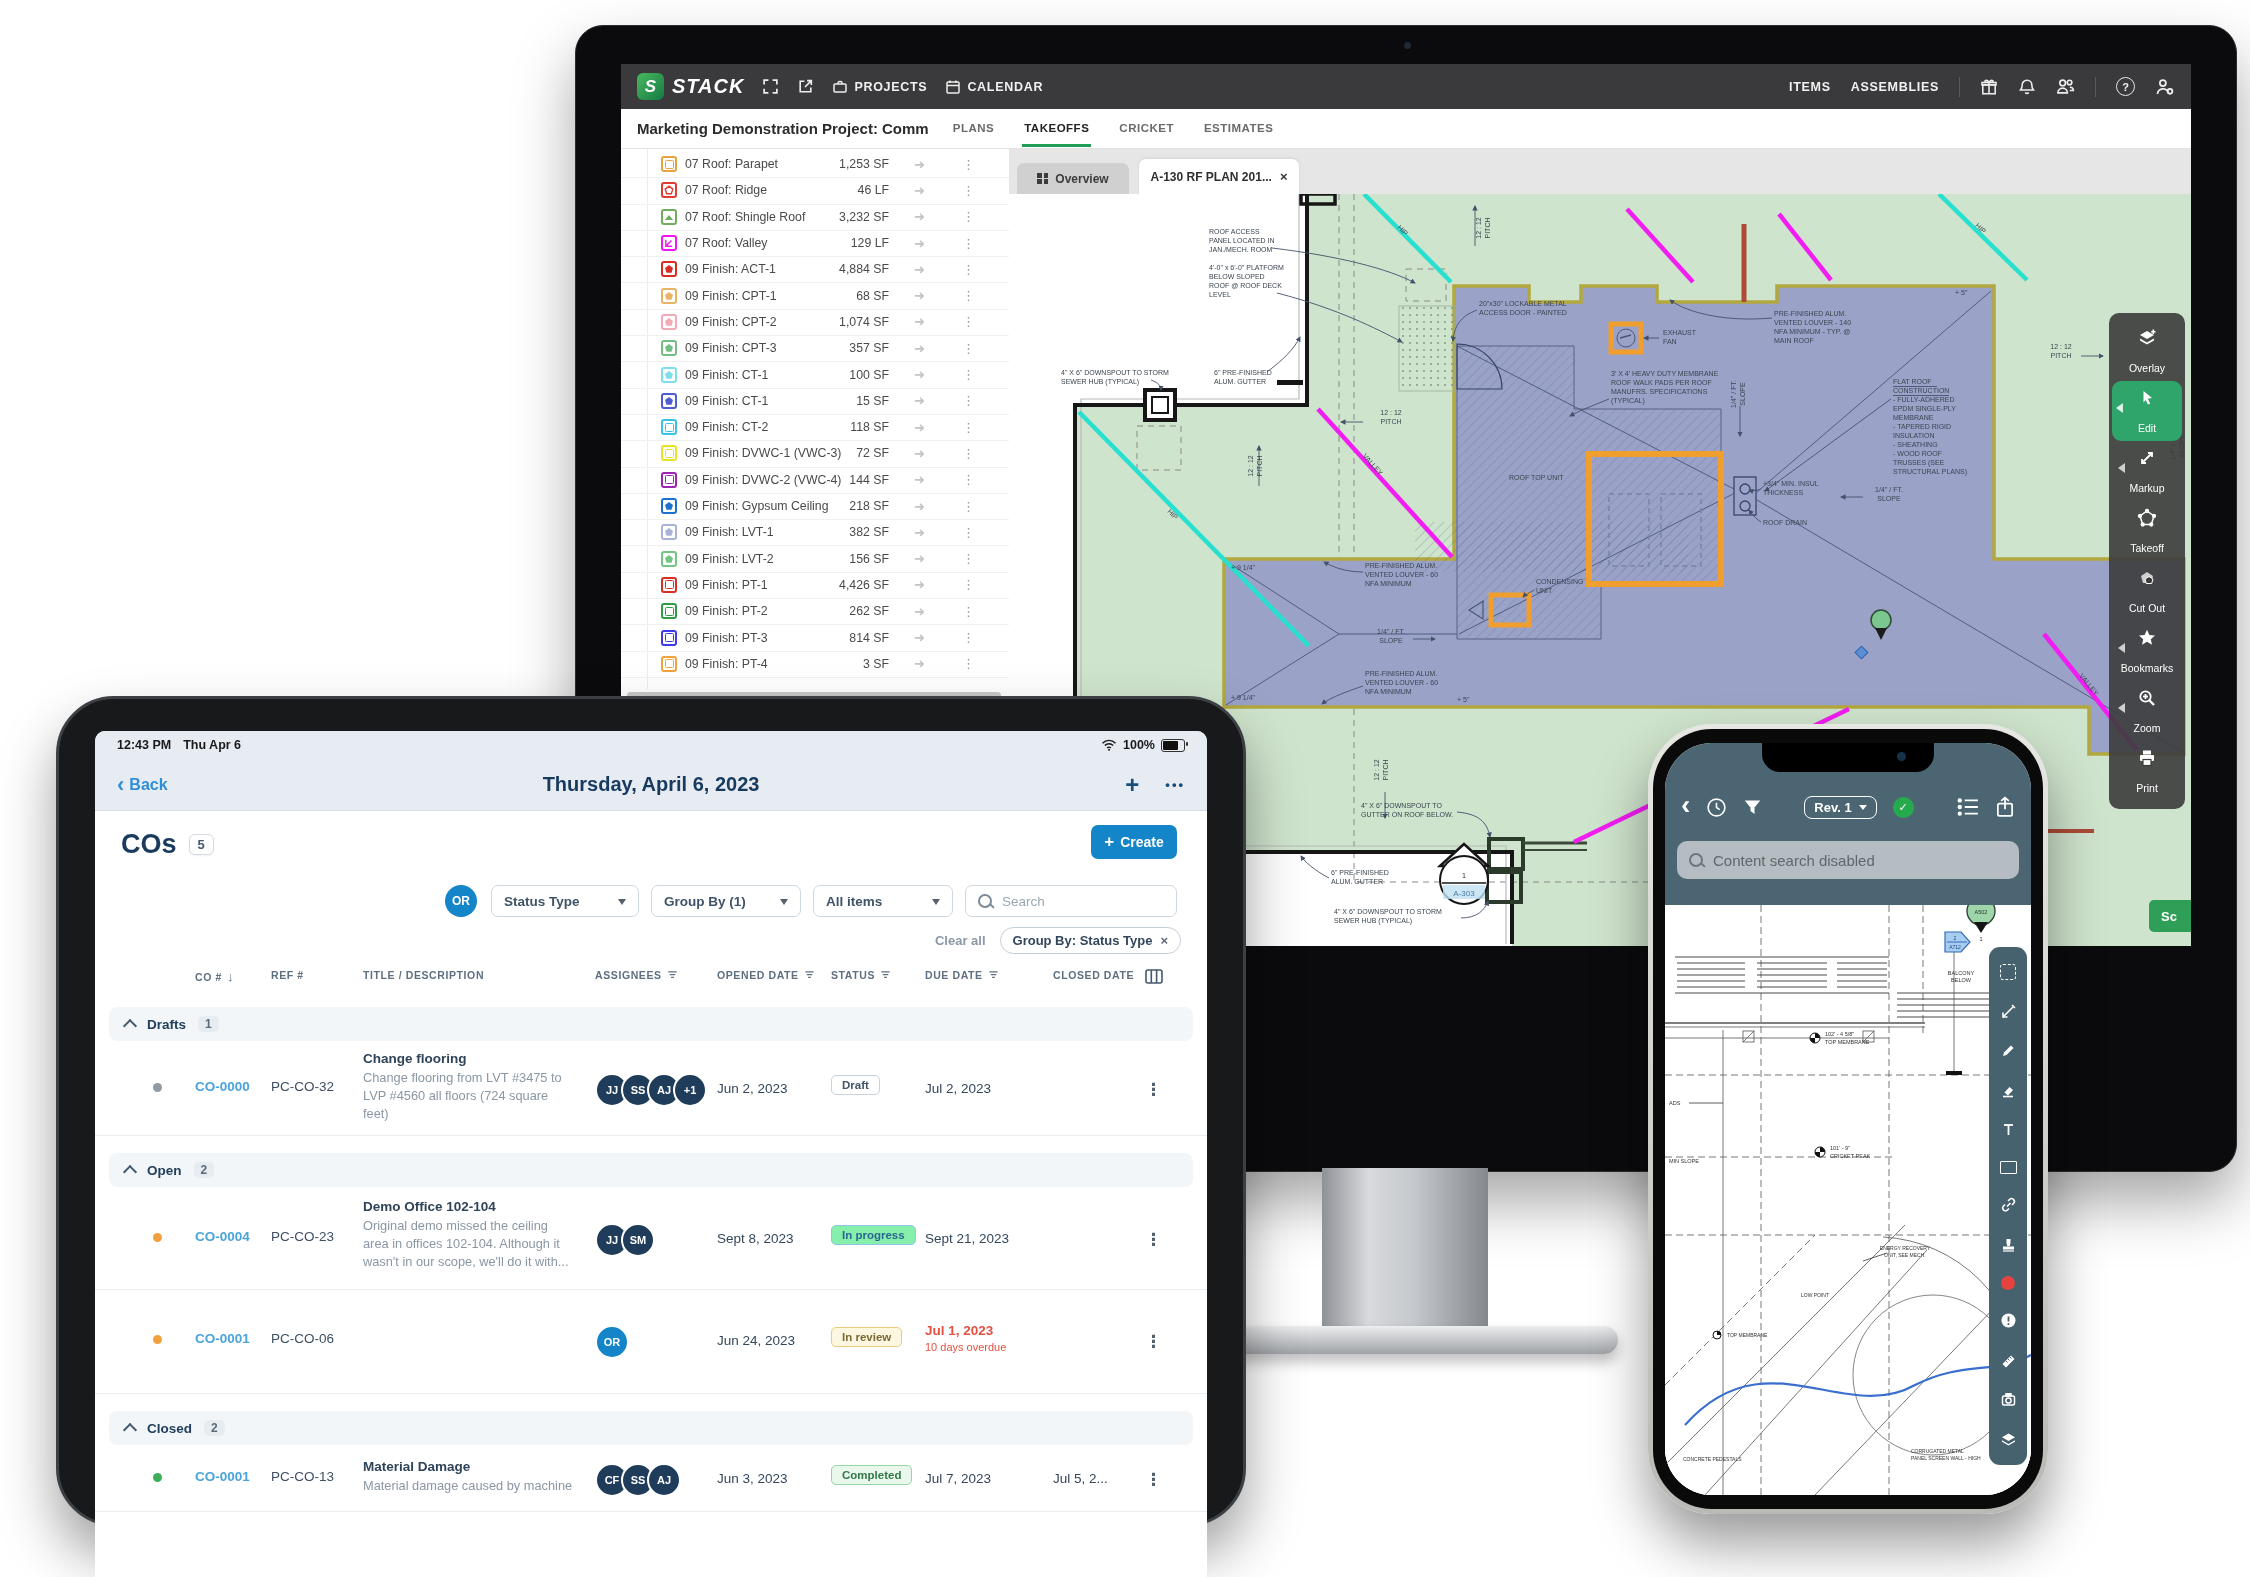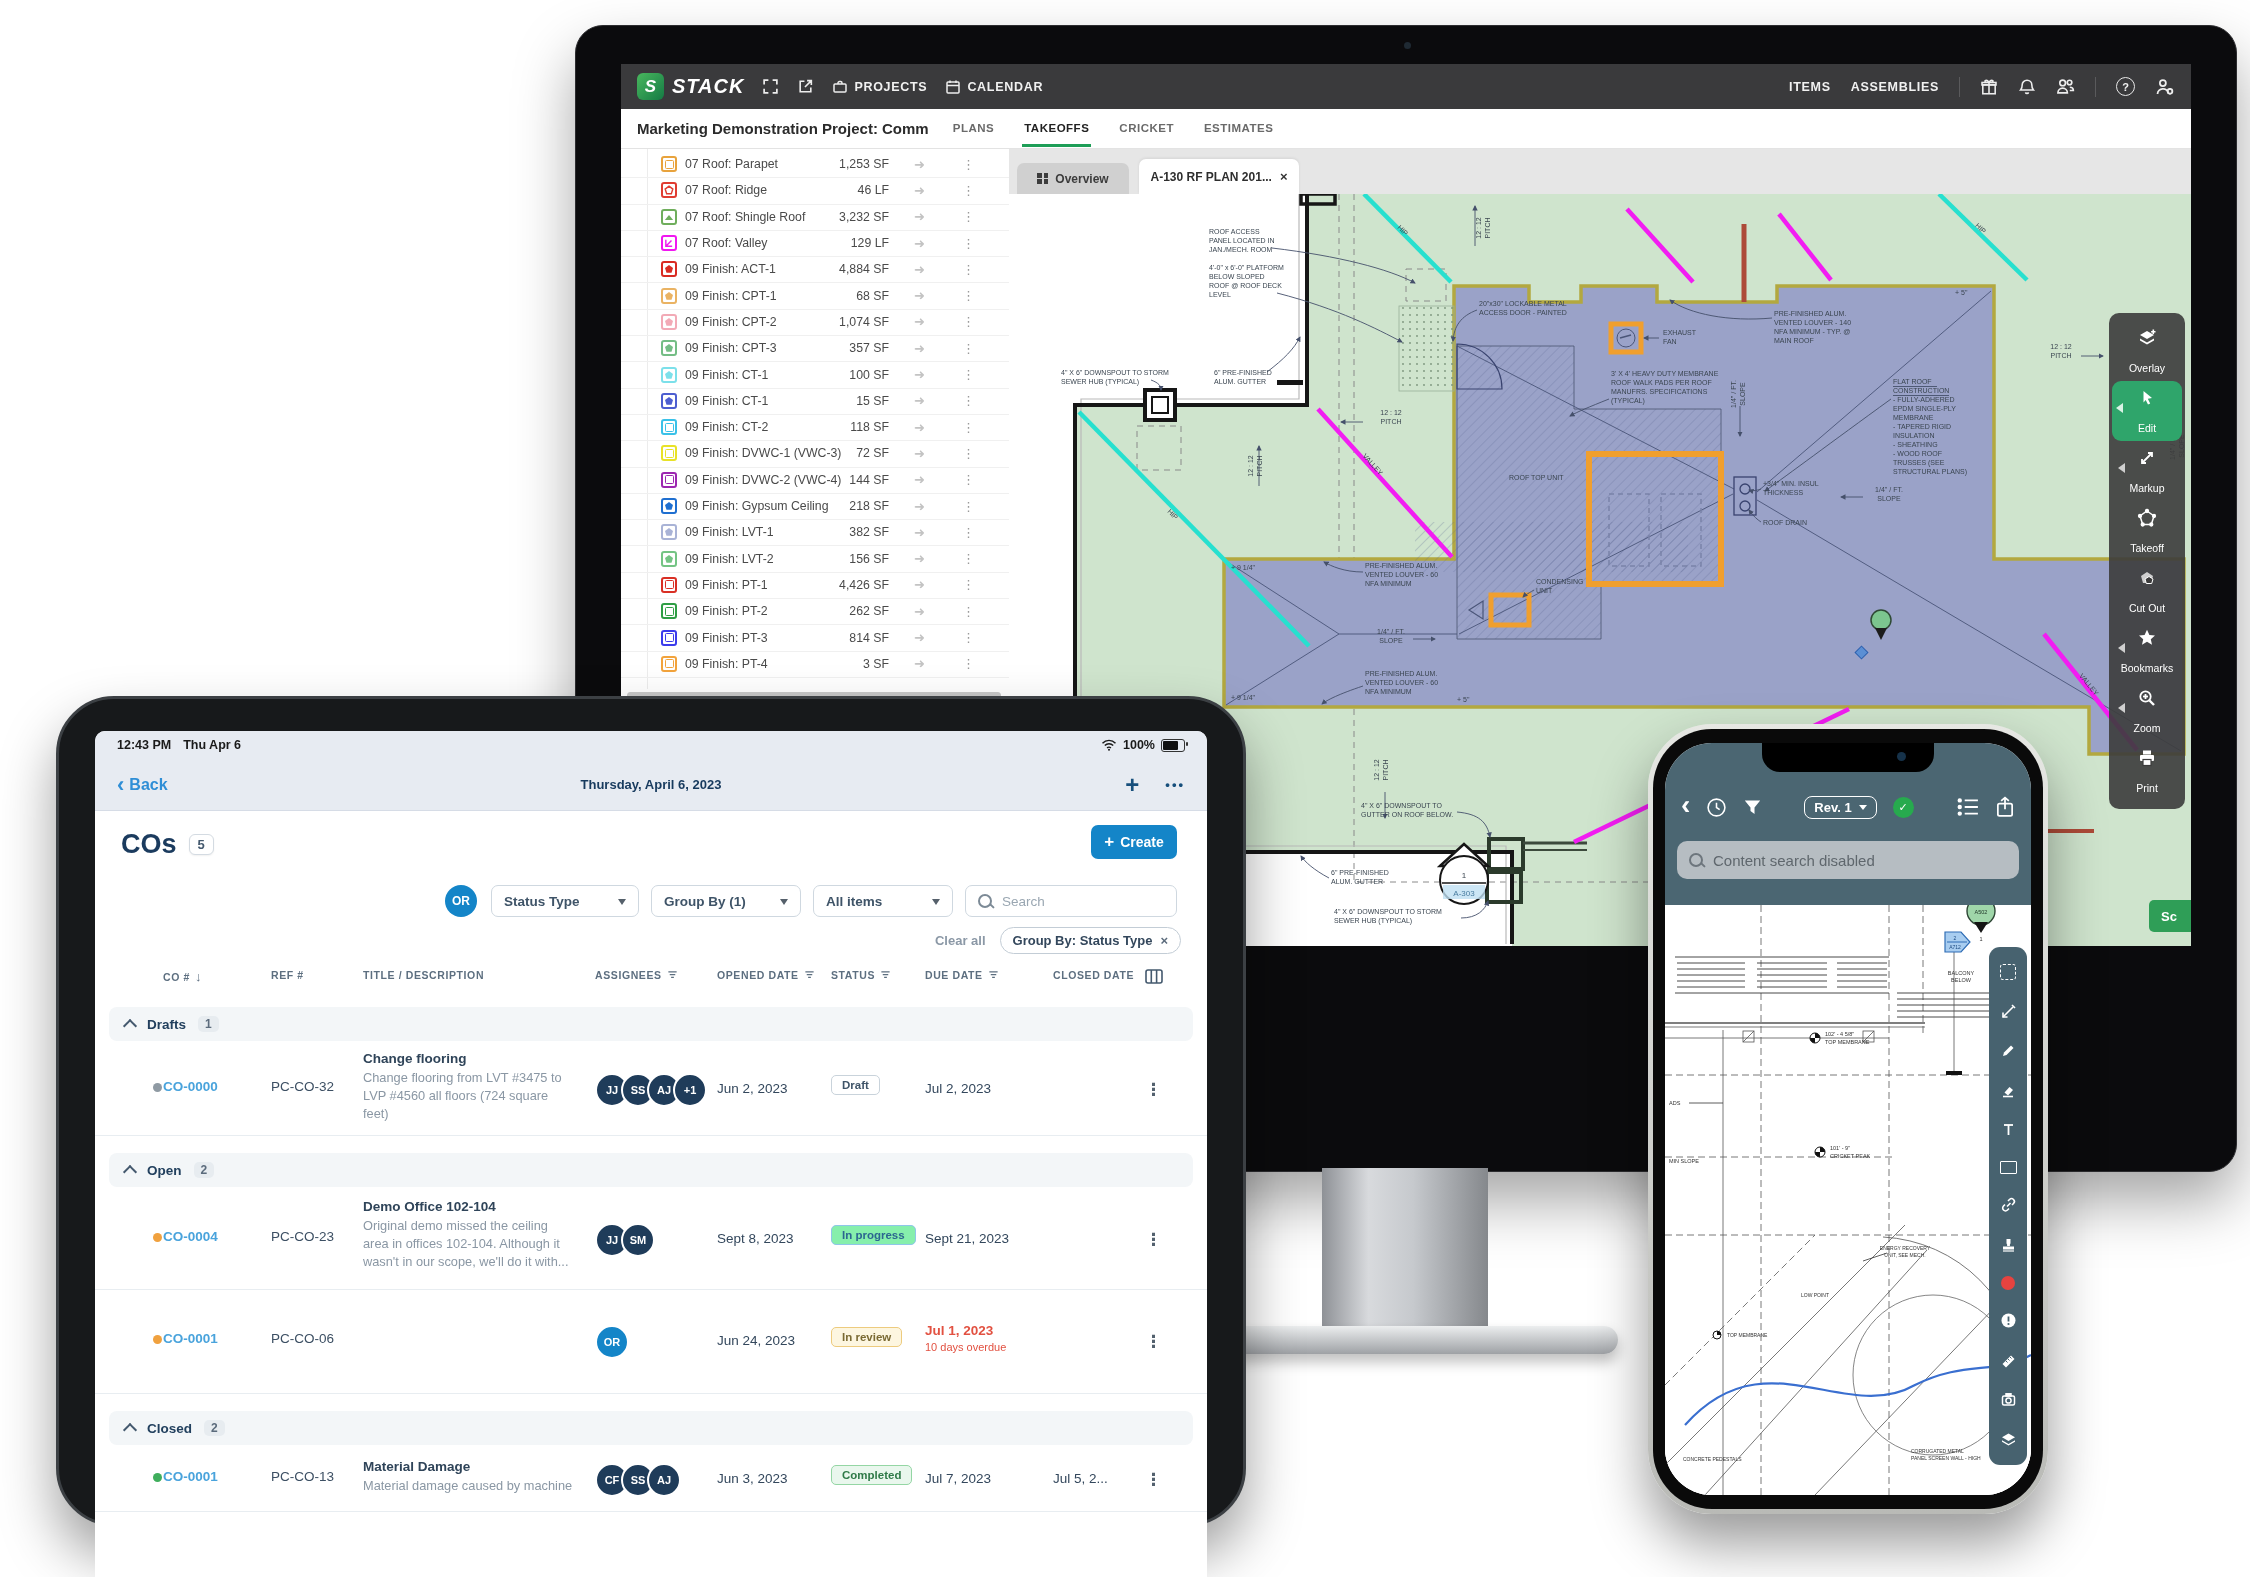--- a/index.html
+++ b/index.html
@@ -76,21 +76,21 @@
   .tab-screen{position:absolute;left:36px;top:32px;width:1112px;height:888px;background:#fff;border-radius:10px;overflow:hidden;}
   .t-status{position:absolute;left:0;top:0;width:100%;height:28px;background:#e7ebf2;display:flex;align-items:center;
       padding:0 22px;box-sizing:border-box;font-size:12.5px;font-weight:700;color:#1a1a1a;gap:12px;}
   .t-statR{margin-left:auto;display:flex;align-items:center;gap:6px;font-weight:700;}
   .batt{width:22px;height:11px;border:1.5px solid #333;border-radius:3px;position:relative;}
   .batt i{position:absolute;left:1px;top:1px;bottom:1px;width:15px;background:#111;border-radius:1px;}
   .batt:after{content:"";position:absolute;right:-4px;top:2.5px;width:2.5px;height:4px;background:#333;border-radius:1px;}
   .t-nav{position:absolute;left:0;top:28px;width:100%;height:52px;background:#e7ebf2;border-bottom:1px solid #d6dce6;
       display:flex;align-items:center;padding:0 22px;box-sizing:border-box;}
   .t-back{color:#2f8ed6;font-size:16px;font-weight:600;display:flex;align-items:center;gap:5px;}
-  .t-navtitle{position:absolute;left:0;right:0;text-align:center;font-size:13px;font-weight:700;color:#173a5e;}
+  .t-navtitle{position:absolute;left:0;right:0;text-align:center;font-size:20px;font-weight:700;color:#173a5e;}
   .t-navR{margin-left:auto;display:flex;align-items:center;gap:26px;color:#1c5f8e;z-index:2;}
   .t-plus{font-size:24px;font-weight:600;color:#174f7c;}
   .t-more{font-size:13px;letter-spacing:2px;color:#174f7c;font-weight:800;}
   .t-body{position:absolute;left:0;top:80px;width:100%;bottom:0;background:#fff;}
   .cos-title{position:absolute;left:26px;top:18px;font-size:27px;font-weight:700;color:#1b3b5e;display:flex;align-items:center;gap:12px;}
   .cnt-chip{font-size:13px;font-weight:700;color:#44596e;border:1px solid #d4dbe2;border-radius:6px;padding:2px 8px;background:#fff;box-shadow:0 1px 2px rgba(0,0,0,.06);}
   .create-btn{position:absolute;left:996px;top:14px;width:86px;height:34px;background:#1485c8;border-radius:7px;color:#fff;
       display:flex;align-items:center;justify-content:center;gap:6px;font-size:14px;font-weight:700;}
   .frow{position:absolute;top:74px;left:0;width:100%;height:34px;}
   .avatar{width:32px;height:32px;border-radius:50%;background:#1485c8;color:#fff;display:flex;align-items:center;
@@ -106,21 +106,21 @@
       display:flex;gap:8px;align-items:center;background:#fff;}
   .thead{position:absolute;top:158px;left:0;width:100%;height:26px;font-size:10.5px;font-weight:700;color:#5d6f80;letter-spacing:.6px;}
   .cx{position:absolute;top:0;display:flex;align-items:center;gap:5px;white-space:nowrap;}
   .funnel{width:11px;height:11px;}
   .gband{position:absolute;left:14px;right:14px;height:34px;background:#f3f6f8;border-radius:8px;display:flex;
       align-items:center;gap:12px;padding:0 16px;box-sizing:border-box;}
   .chev{width:8px;height:8px;border-left:2.2px solid #44596e;border-top:2.2px solid #44596e;transform:rotate(45deg);margin-top:4px;}
   .gname{font-size:13.5px;font-weight:700;color:#22405e;}
   .gcnt{font-size:12px;font-weight:700;color:#5b6b7c;background:#e7ecf0;border-radius:5px;padding:1px 7px;}
   .corow{position:absolute;left:0;width:100%;border-bottom:1px solid #e8edf1;}
-  .cx-dot{left:58px;}  .cx-co{left:68px;width:84px;} .cx-ref{left:176px;width:84px;} .cx-title{left:268px;width:250px;}
+  .cx-dot{left:58px;}  .cx-co{left:100px;width:84px;} .cx-ref{left:176px;width:84px;} .cx-title{left:268px;width:250px;}
   .cx-asg{left:500px;width:120px;} .cx-open{left:622px;width:104px;} .cx-status{left:736px;width:100px;}
   .cx-due{left:830px;width:118px;} .cx-closed{left:958px;width:92px;} .cx-kebab{left:1050px;width:30px;}
   .dot{width:9px;height:9px;border-radius:50%;}
   .co-link{font-size:13.5px;font-weight:700;color:#49a3dc;}
   .co-ref{font-size:13.5px;color:#3c4f63;}
   .co-title{font-size:13.5px;font-weight:700;color:#2f4459;margin-bottom:3px;}
   .co-desc{font-size:12.8px;color:#8a97a4;line-height:1.42;}
   .avg{display:flex;}
   .av{width:30px;height:30px;border-radius:50%;background:#1f3c5a;color:#fff;font-size:11px;font-weight:700;
       display:flex;align-items:center;justify-content:center;border:2px solid #fff;margin-left:-8px;}

